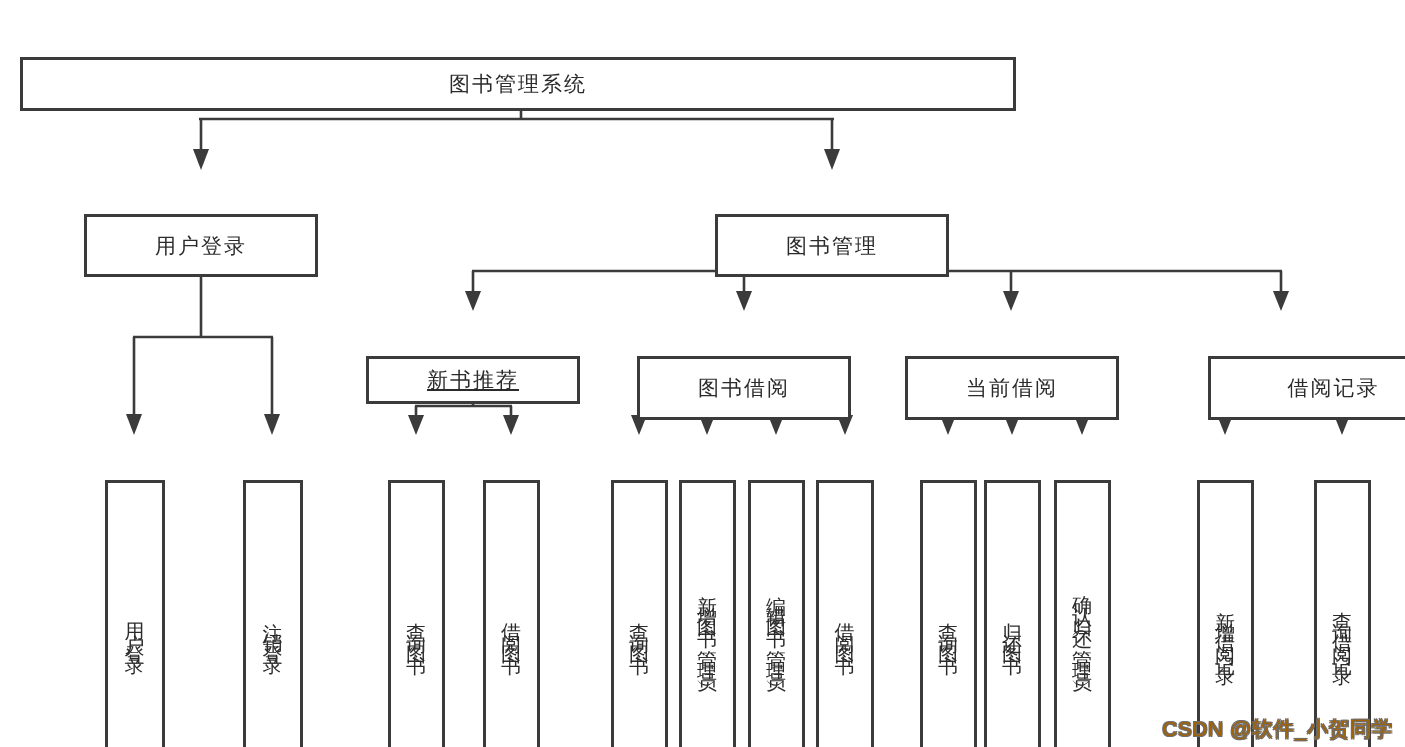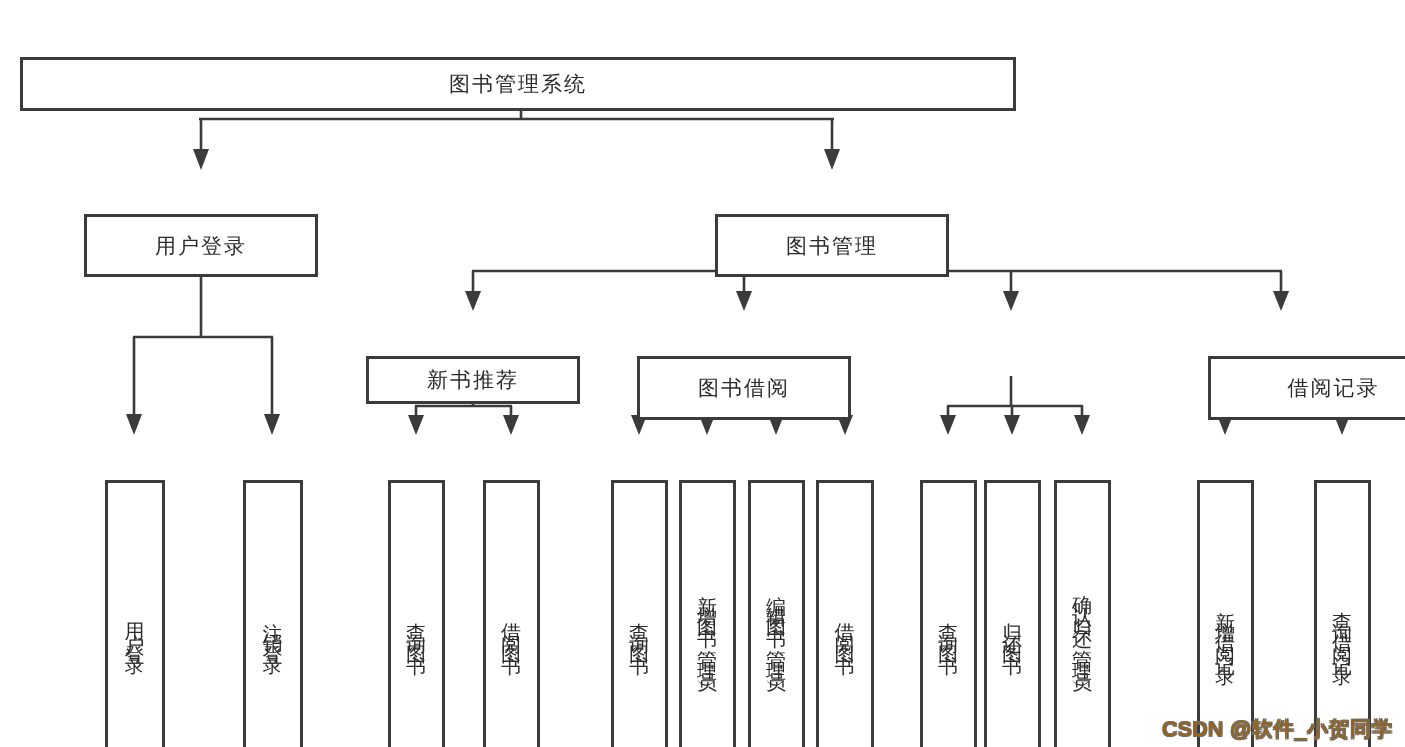--- a/index.html
+++ b/index.html
@@ -129,25 +129,28 @@
     <span class="hlabel">图书管理系统</span>
   </div>
 
   <div class="node" style="left:84px; top:170px; width:234px; height:63px;">
     <span class="hlabel">用户登录</span>
   </div>
   <div class="node" style="left:715px; top:170px; width:234px; height:63px;text-align:right;">
     <span class="hlabel">图书管理</span>
   </div>
 
-  <div class="node" style="left:366px; top:312px; width:214px; height:48px;">
+  <div class="node" style="left:366px; top:312px; width:214px; height:48px;text-decoration:underline;">
     <span class="hlabel">新书推荐</span>
   </div>
   <div class="node" style="left:637px; top:312px; width:214px; height:64px;">
     <span class="hlabel">图书借阅</span>
+  </div>
+  <div class="node" style="left:905px; top:312px; width:214px; height:64px;">
+    <span class="hlabel">当前借阅</span>
   </div>
   <div class="node" style="left:1208px; top:312px; width:251px; height:64px;">
     <span class="hlabel">借阅记录</span>
   </div>
 
   <div class="node" style="left:105px; top:436px; width:60px; height:298px;">
     <span class="vtext">用户登录</span>
   </div>
   <div class="node" style="left:243px; top:436px; width:60px; height:298px;">
     <span class="vtext">注销登录</span>

